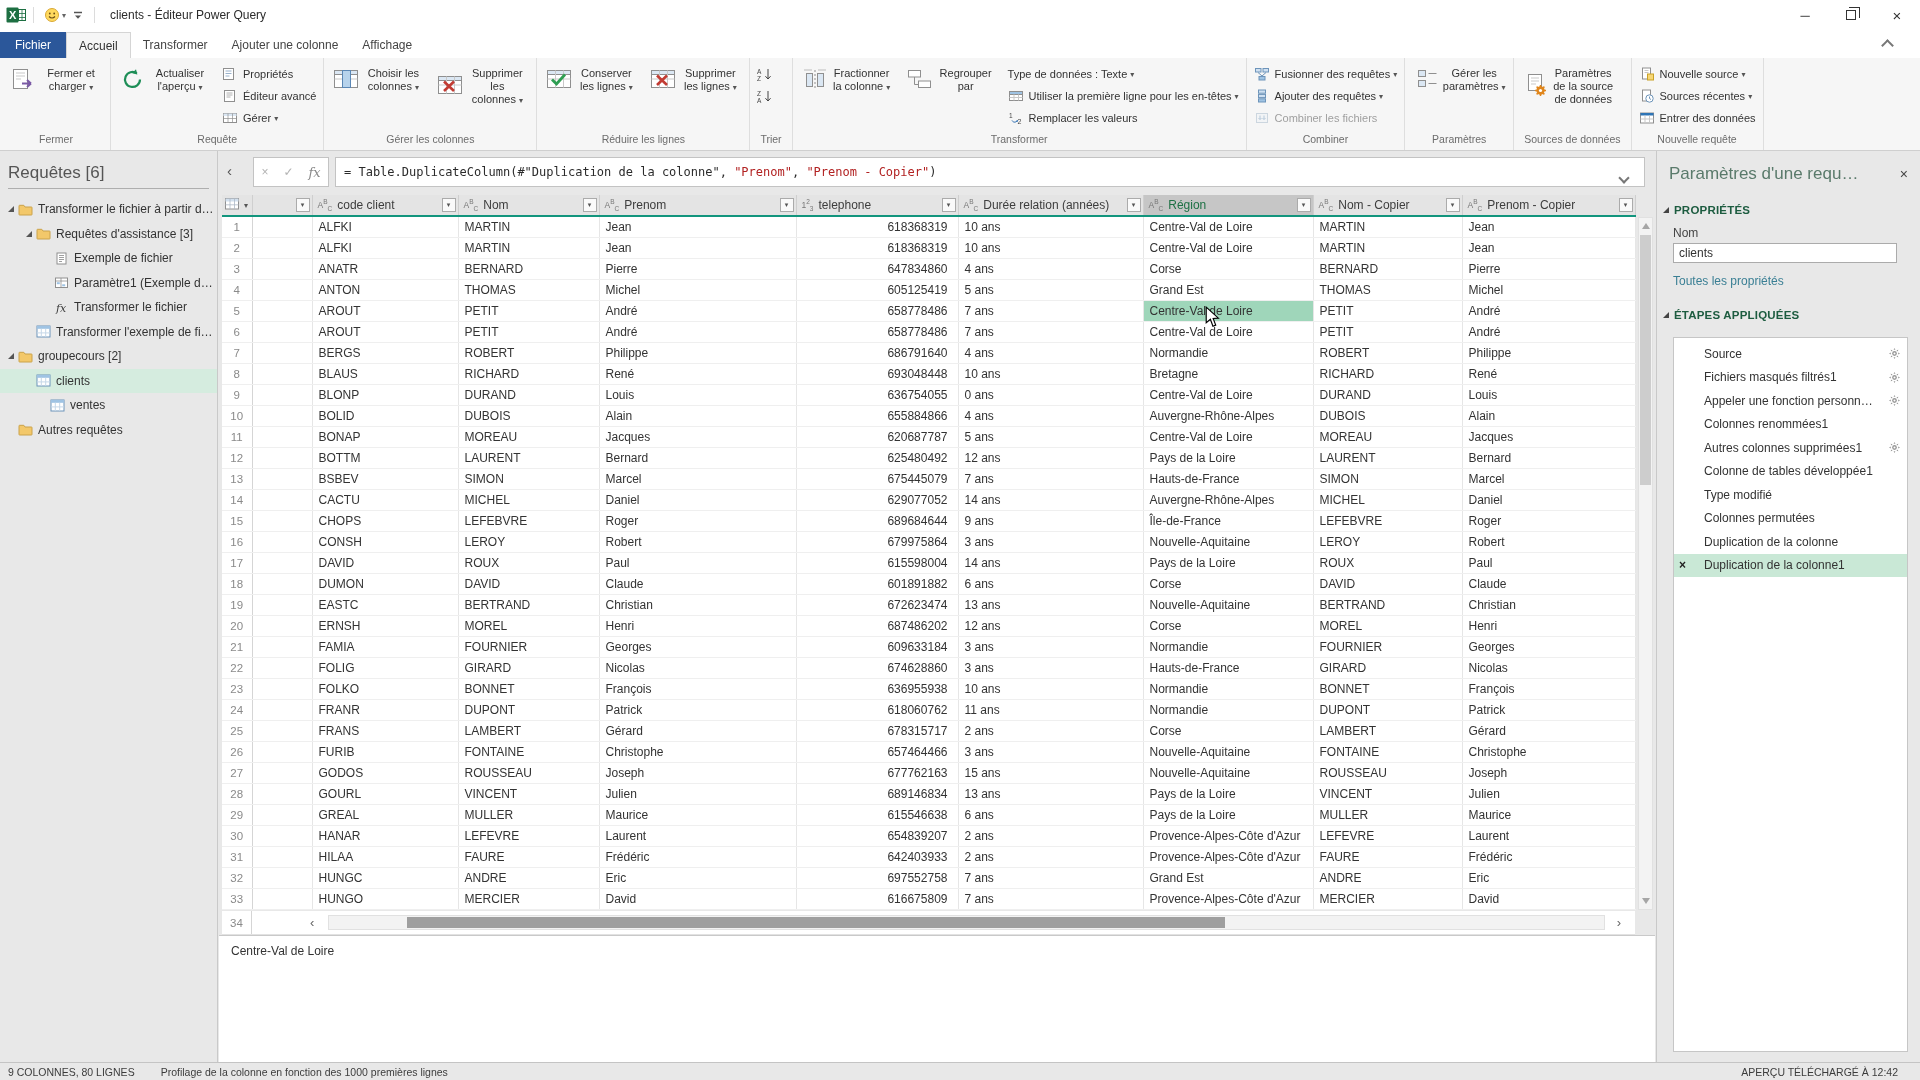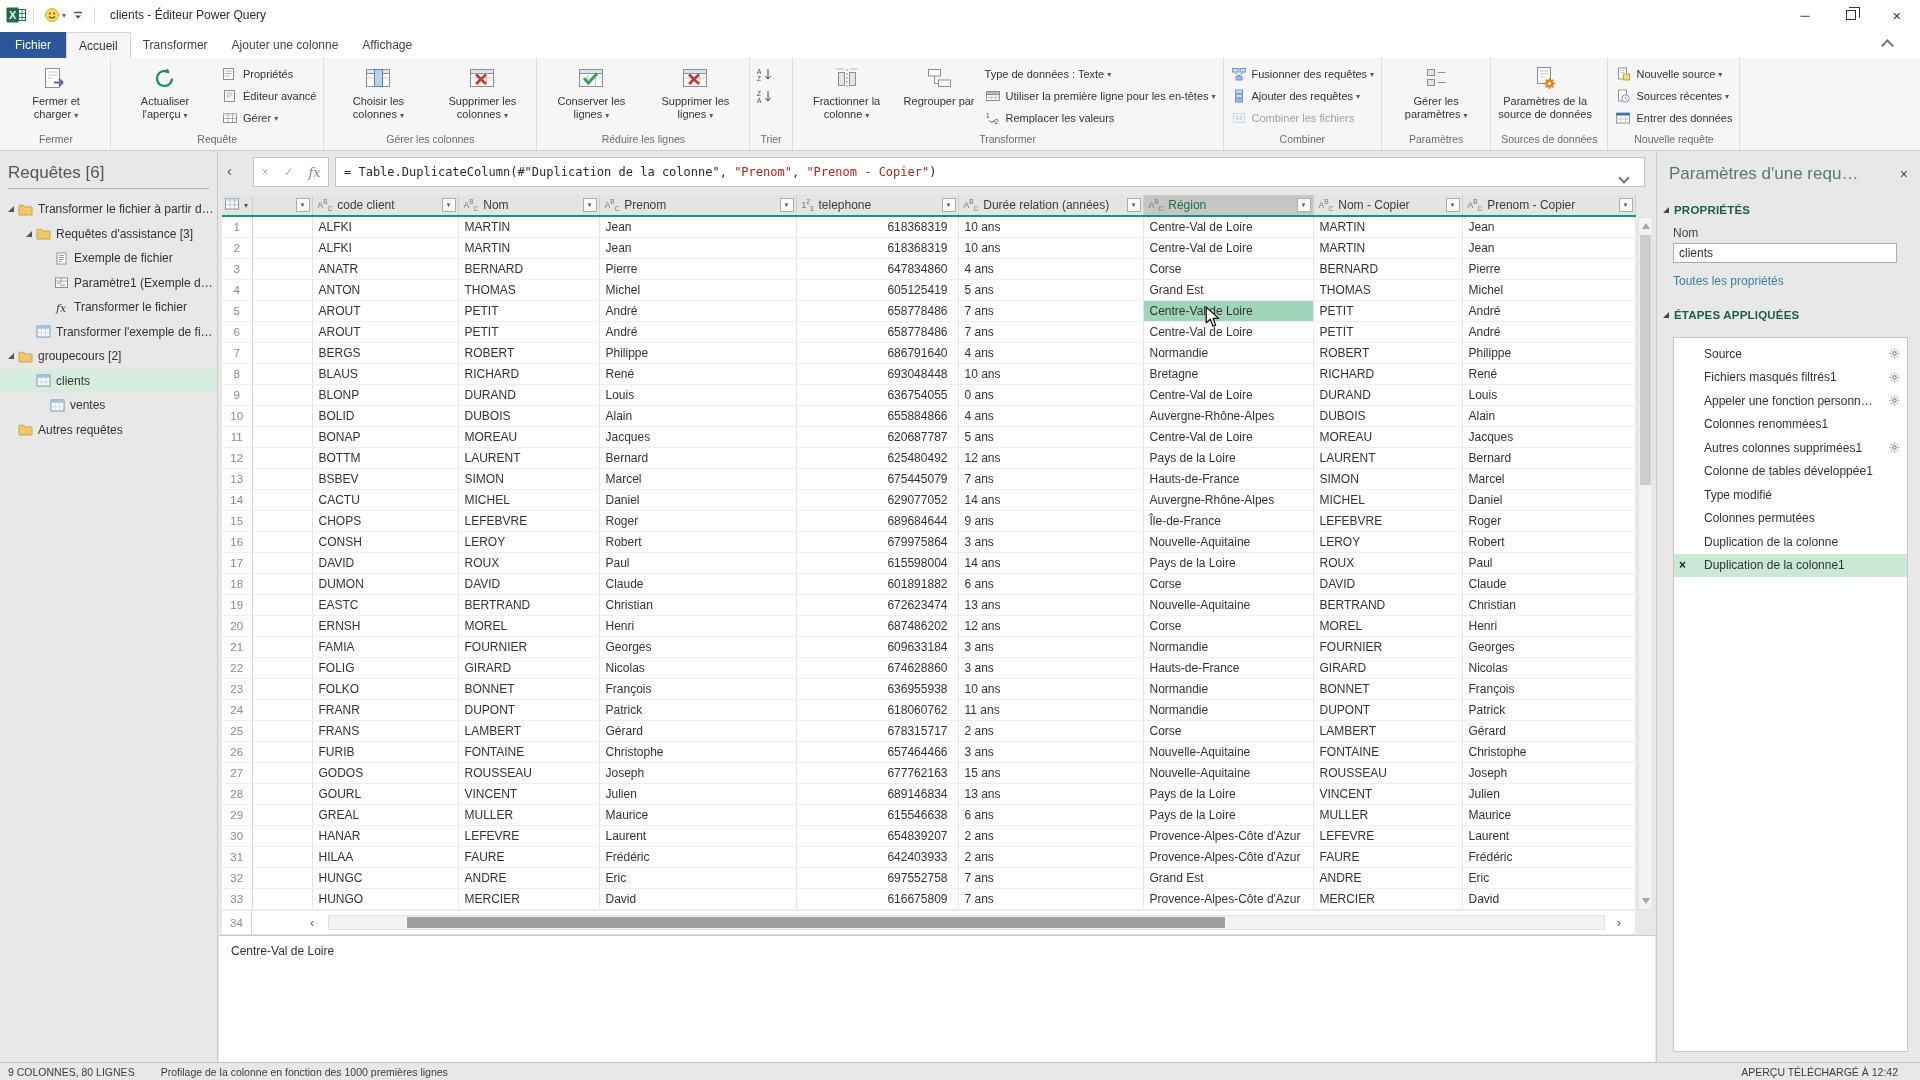--- a/index.html
+++ b/index.html
@@ -23,21 +23,21 @@
   .tab { height:26px; display:flex; align-items:center; padding:0 12px; font-size:12px; color:#444; }
   .tab.file { background:#2b579a; color:#fff; padding:0 15px; margin-left:0; }
   .tab.selected { background:#f6f6f6; border:1px solid #d5d5d5; border-bottom:none; color:#333; }
   #ribbon-collapse { margin-left:auto; margin-right:28px; margin-bottom:8px; width:9px; height:9px; border-top:2px solid #777; border-right:2px solid #777; transform:rotate(-45deg); }
 
   
   #ribbon { position:absolute; left:0; top:58px; width:1920px; height:93px; background:#f6f6f6; border-bottom:1px solid #cfcfcf; display:flex; align-items:stretch; padding-left:2px; }
   .rb-group { display:flex; flex-direction:column; border-right:1px solid #dedede; padding:1px 2px 0 2px; }
   .rb-body { flex:1; display:flex; align-items:flex-start; }
   .rb-glabel { height:17px; font-size:10.5px; color:#6c6c6c; text-align:center; white-space:nowrap; padding:0 8px; }
-  .rb-big { display:flex; flex-direction:column; align-items:center; padding:5px 5px 0 5px; min-width:58px; max-width:104px; cursor:default; }
+  .rb-big { display:flex; flex-direction:row; align-items:center; padding:5px 5px 0 5px; min-width:58px; max-width:104px; cursor:default; }
   .rb-bigico { height:28px; display:flex; align-items:center; }
   .rb-biglabel { font-size:11px; color:#333; text-align:center; line-height:1.2; margin-top:3px; }
   .rb-stack { display:flex; flex-direction:column; padding-top:4px; }
   .rb-small { display:flex; align-items:center; height:22px; font-size:11px; color:#333; padding:0 5px; white-space:nowrap; }
   .rb-smico { width:17px; height:15px; margin-right:4px; display:inline-flex; align-items:center; }
   .caret { font-size:8px; color:#555; margin-left:3px; font-family:"DejaVu Sans",sans-serif; }
   .dis { color:#9f9f9f; }
   .dis .rb-smico { opacity:.45; }
 
   

